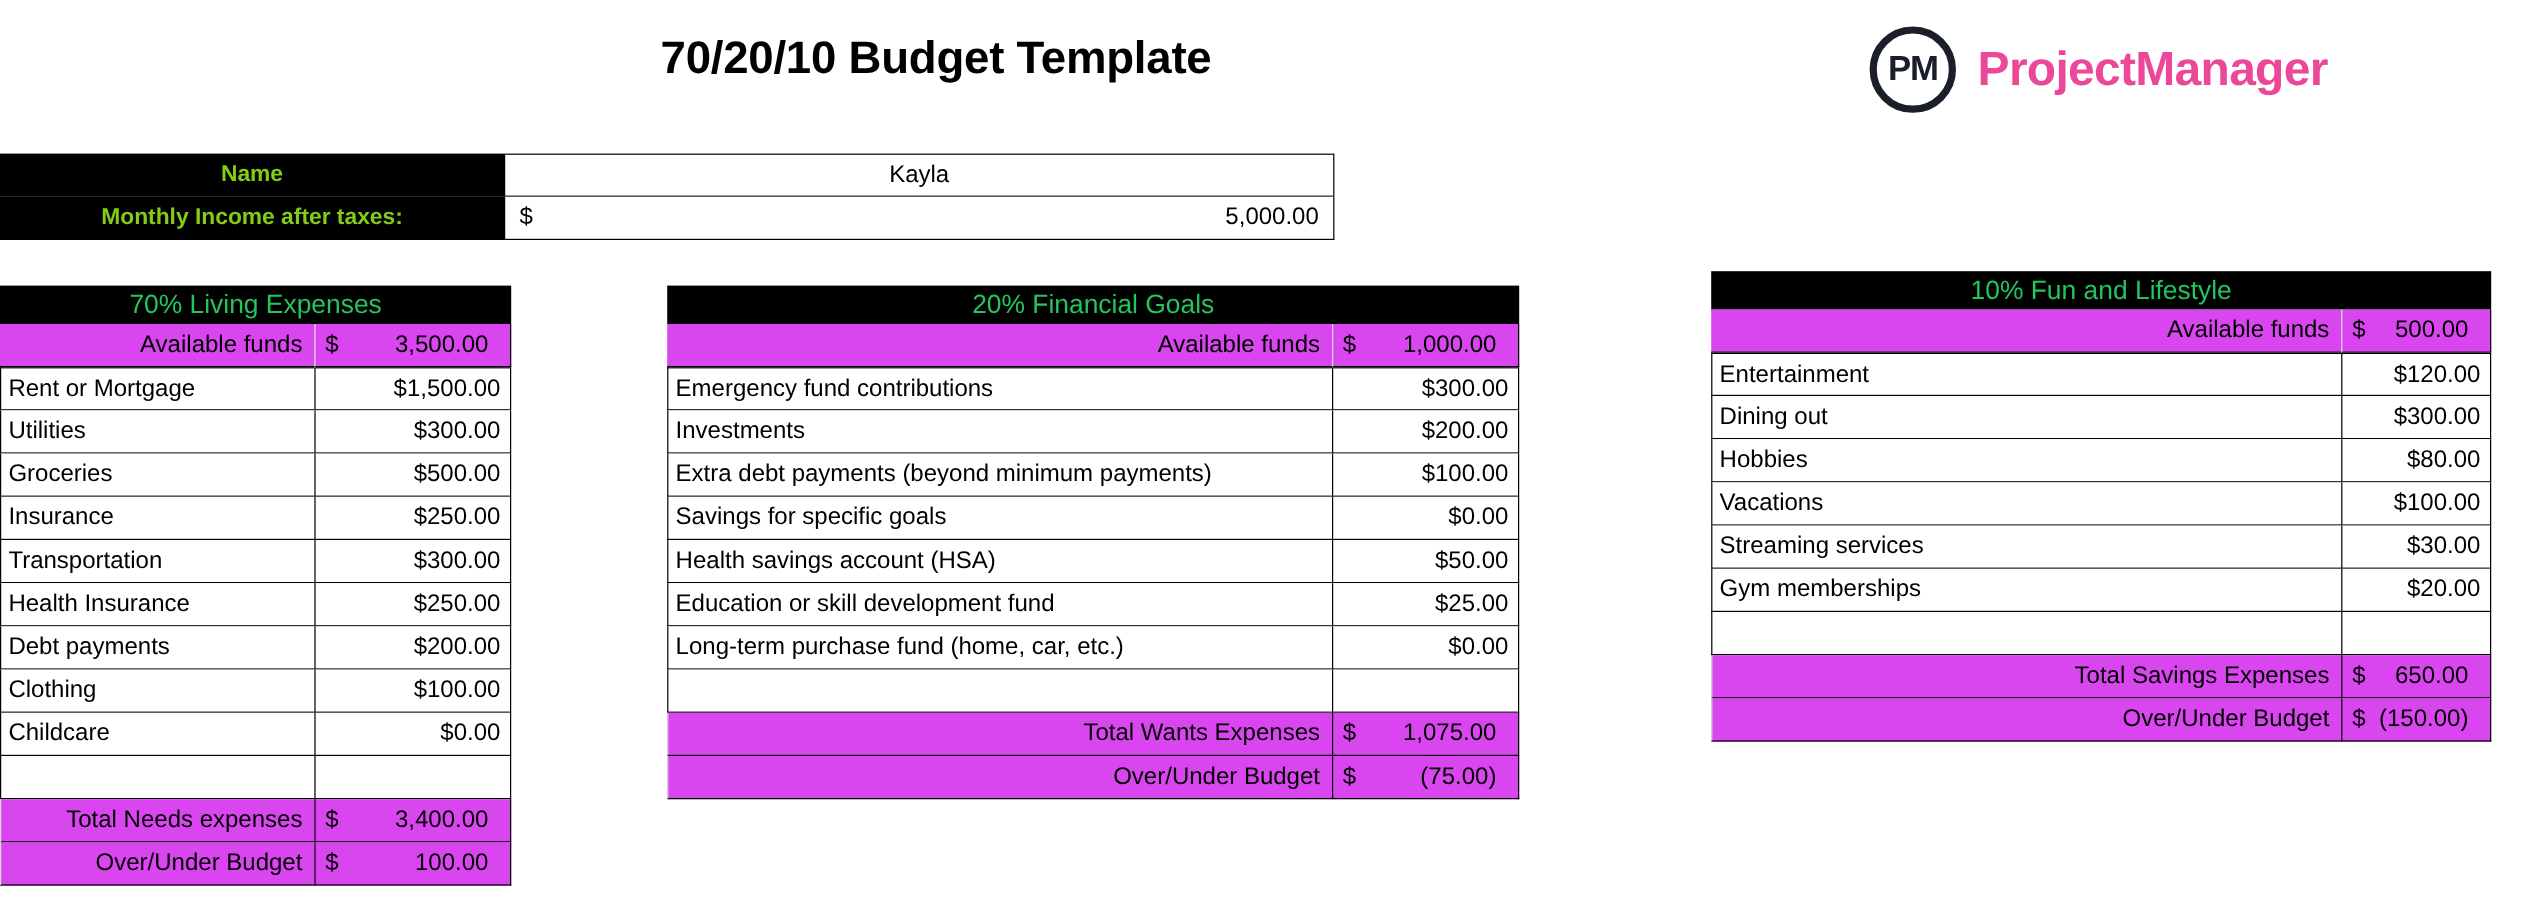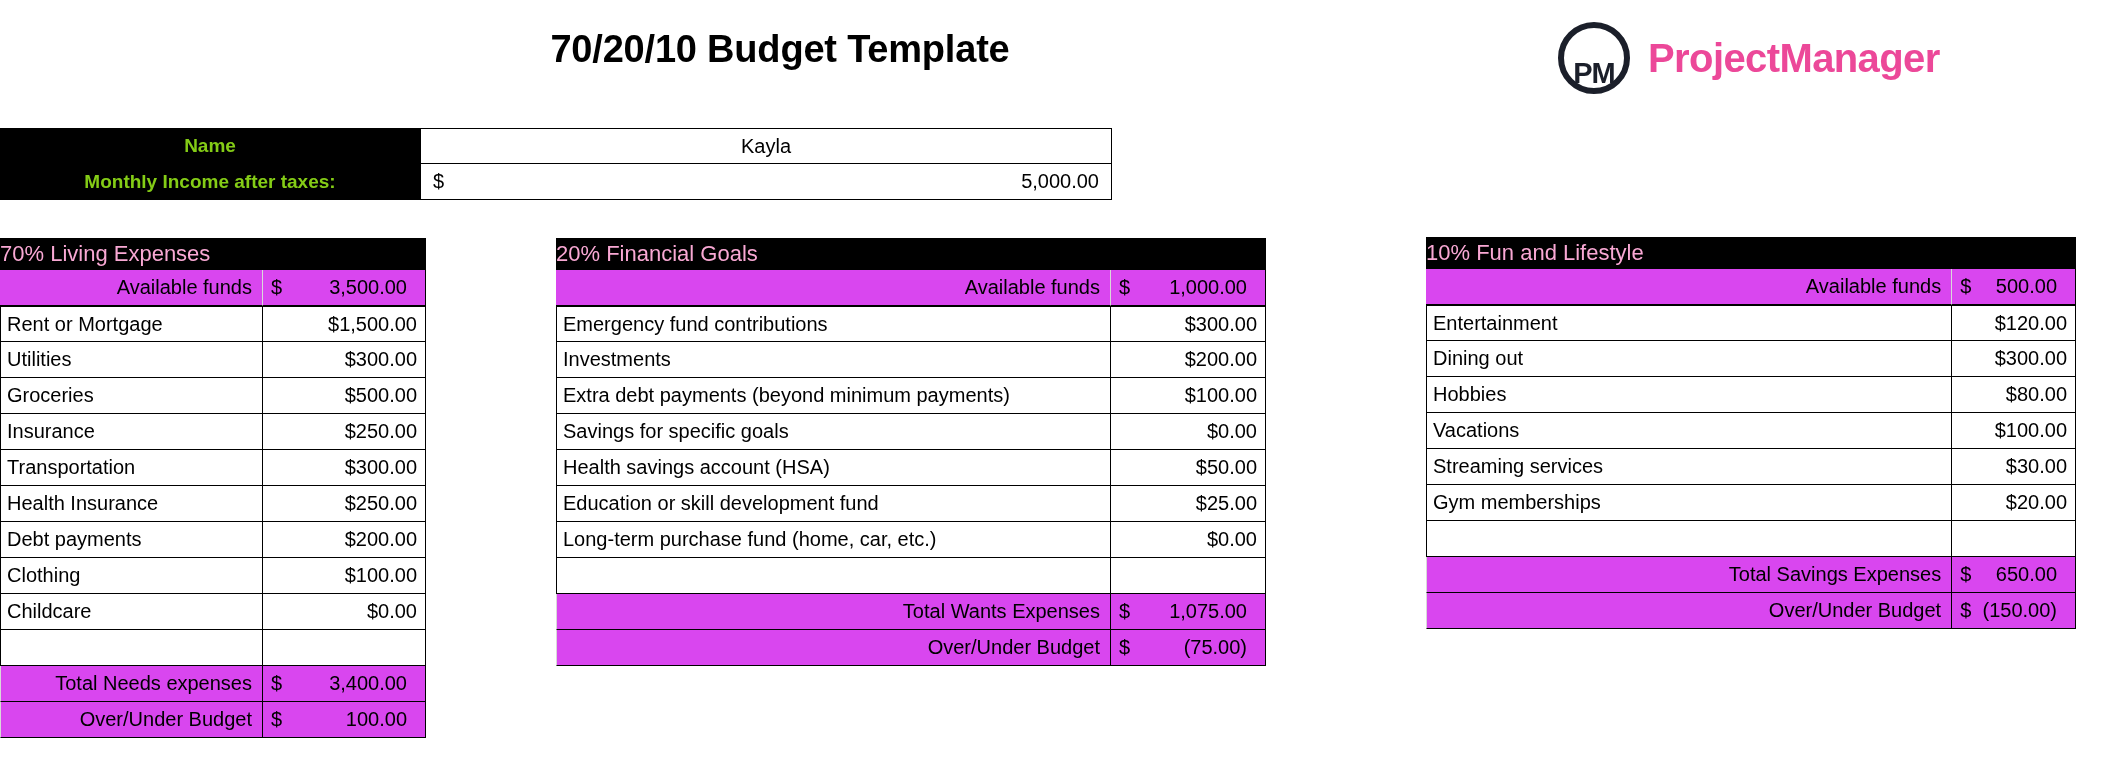--- a/index.html
+++ b/index.html
@@ -40,21 +40,21 @@
     display: flex;
     align-items: center;
     gap: 18px;
   }
   #brand-mark {
     width: 72px; height: 72px;
     border: 6px solid #1b1f2a;
     border-radius: 50%;
     box-sizing: border-box;
     display: flex;
-    align-items: flex-end;
+    align-items: center;
     justify-content: center;
   }
   #brand-mark span {
     font-size: 29px;
     font-weight: bold;
     color: #1b1f2a;
     letter-spacing: -1px;
     line-height: 1;
   }
   #brand-name {
@@ -104,24 +104,24 @@
   .id-value .cur-sym { font-size: 20px; }
   .id-value .cur-amt { font-size: 20px; }
 
   
   .budget-table {
     position: absolute;
     box-sizing: border-box;
   }
   .bt-title {
     background: #000000;
-    color: #f9a8d4;
+    color: #22c55e;
     font-size: 22px;
     font-weight: normal;
-    text-align: left;
+    text-align: center;
     height: 32px;
     line-height: 32px;
     box-sizing: border-box;
   }
   .bt-row {
     display: flex;
     height: 36px;
     box-sizing: border-box;
   }
   .bt-row .c-label,
@@ -176,21 +176,21 @@
   #table-needs .c-value { width: 164px; }
   #table-needs .bt-row.funds .c-label { border-left: none; }
 
   
   #table-wants { left: 556px; top: 238px; width: 710px; }
   #table-wants .c-label { width: 554px; }
   #table-wants .c-value { width: 156px; }
   #table-wants .bt-row.funds .c-label { border-left: none; }
 
   
-  #table-fun { left: 1398px; top: 237px; width: 678px; padding-left: 28px; }
+  #table-fun { left: 1398px; top: 226px; width: 678px; padding-left: 28px; }
   #table-fun .c-label { width: 548px; }
   #table-fun .c-value { width: 130px; }
   #table-fun .bt-row.funds .c-label { border-left: none; }
 
   
   .bt-row.firstdata .c-label,
   .bt-row.firstdata .c-value { border-top: 1.6px solid #000000; }
 </style>
 </head>
 <body>

